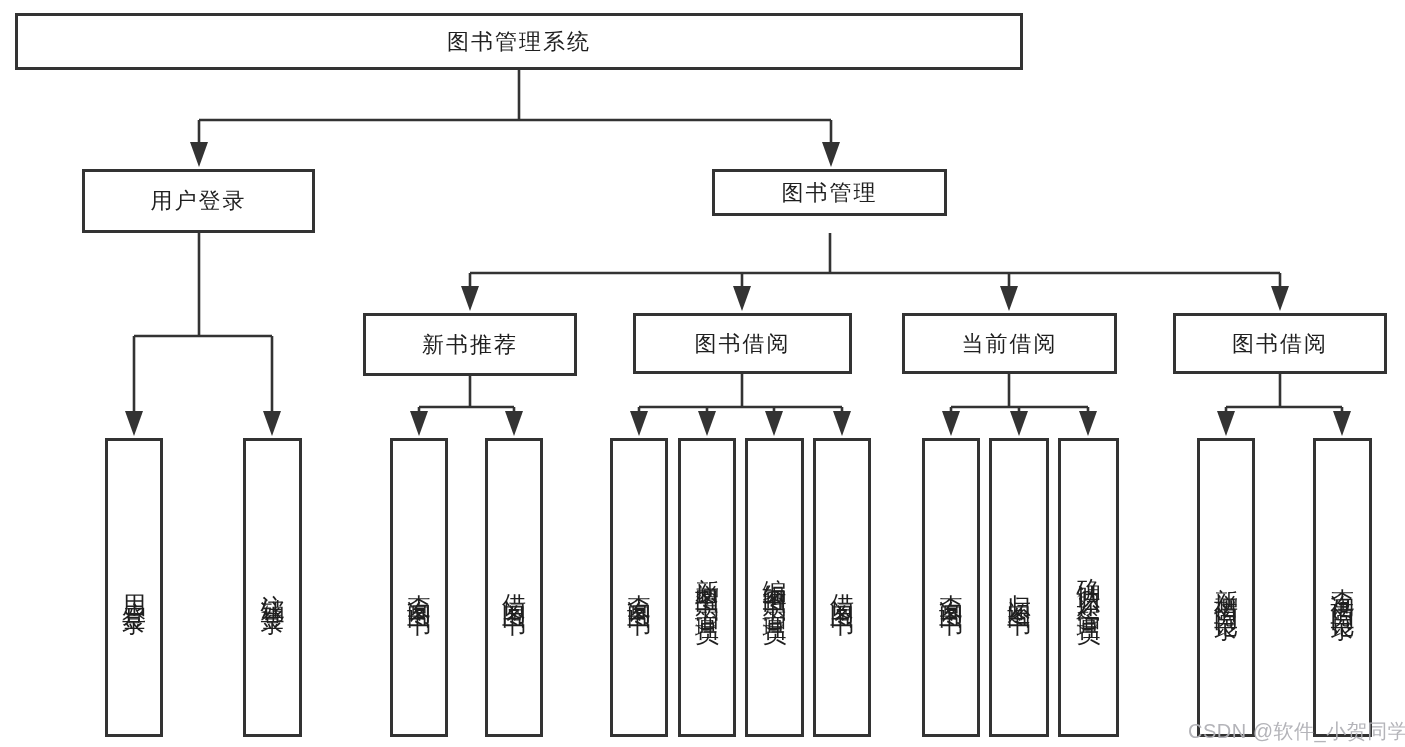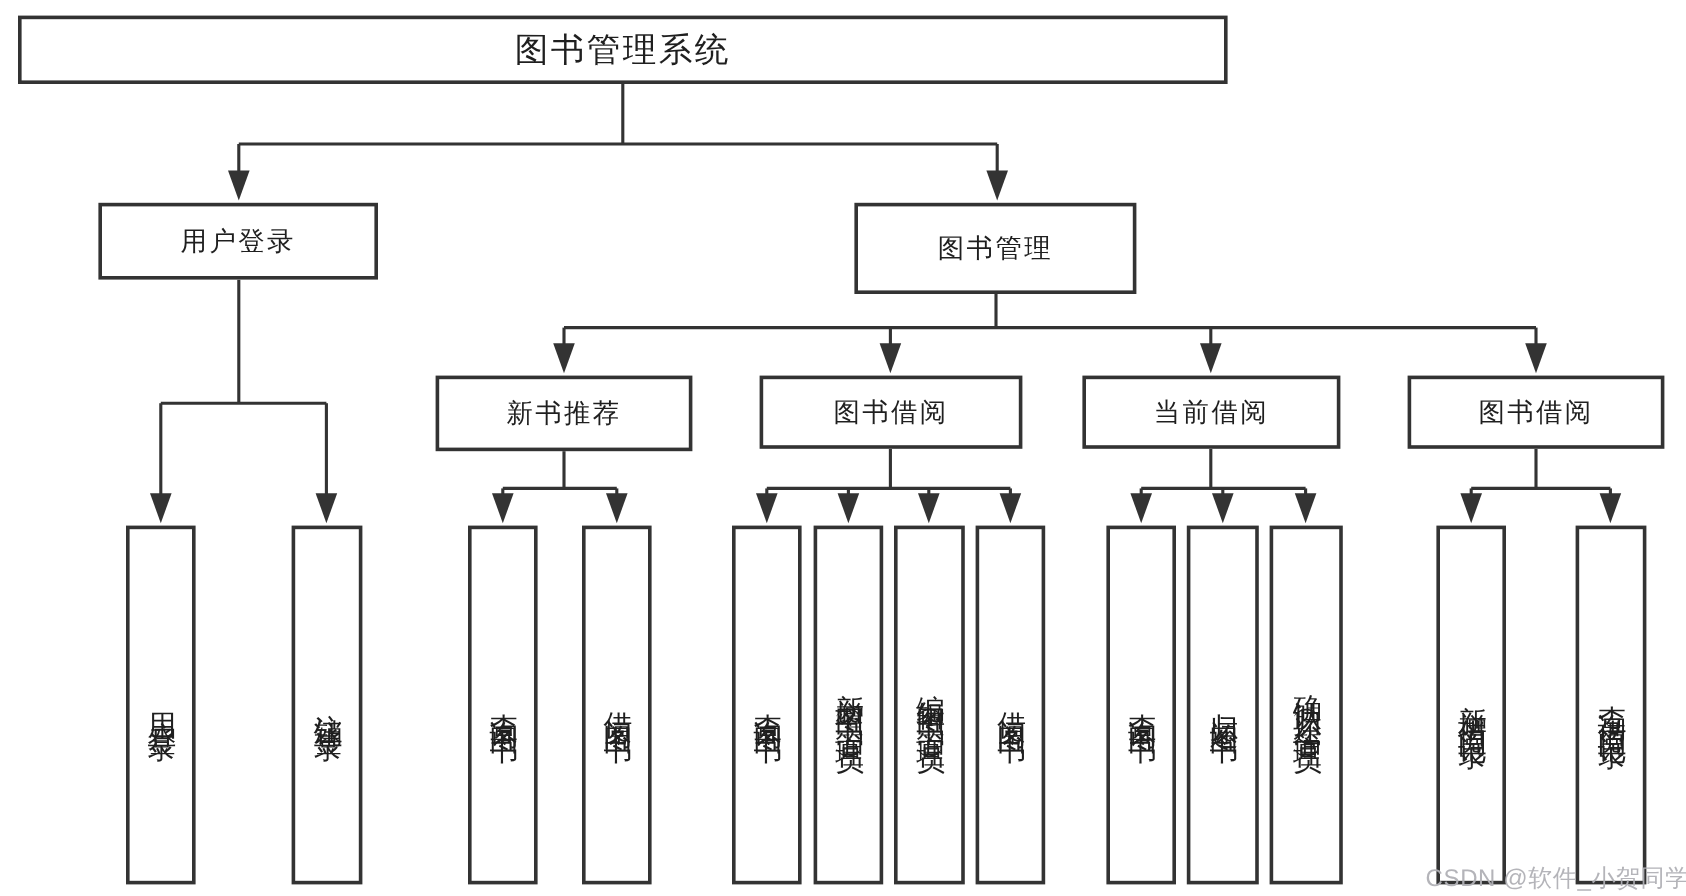--- a/index.html
+++ b/index.html
@@ -30,21 +30,21 @@
     white-space:nowrap;
   }
   .leaf{
     writing-mode:vertical-rl;
     text-orientation:mixed;
     font-size:24px;
     letter-spacing:0.26em;
     line-height:1;
     white-space:normal;
   }
-  .root-box{font-size:28px;}
+  .root-box{font-size:22px;}
   #watermark{
     position:absolute;
     left:1188px;top:718px;
     z-index:5;
     font-size:20px;
     letter-spacing:0.5px;
     color:rgba(176,176,181,0.95);
     white-space:nowrap;
   }
 </style>
@@ -115,21 +115,21 @@
       <polygon points="1010,411 1028,411 1019,436"></polygon>
       <polygon points="1079,411 1097,411 1088,436"></polygon>
       <polygon points="1217,411 1235,411 1226,436"></polygon>
       <polygon points="1333,411 1351,411 1342,436"></polygon>
     </g>
   </svg>
 
   <div class="box root-box" style="left:15px;top:13px;width:1008px;height:57px">图书管理系统</div>
 
   <div class="box" style="left:82px;top:169px;width:233px;height:64px">用户登录</div>
-  <div class="box" style="left:712px;top:169px;width:235px;height:76px">图书管理</div>
+  <div class="box" style="left:712px;top:169px;width:235px;height:47px">图书管理</div>
 
   <div class="box" style="left:363px;top:313px;width:214px;height:63px">新书推荐</div>
   <div class="box" style="left:633px;top:313px;width:219px;height:61px">图书借阅</div>
   <div class="box" style="left:902px;top:313px;width:215px;height:61px">当前借阅</div>
   <div class="box" style="left:1173px;top:313px;width:214px;height:61px">图书借阅</div>
 
   <div class="box leaf" style="left:105px;top:438px;width:58px;height:299px">用户登录</div>
   <div class="box leaf" style="left:243px;top:438px;width:59px;height:299px">注销登录</div>
 
   <div class="box leaf" style="left:390px;top:438px;width:58px;height:299px">查询图书</div>

